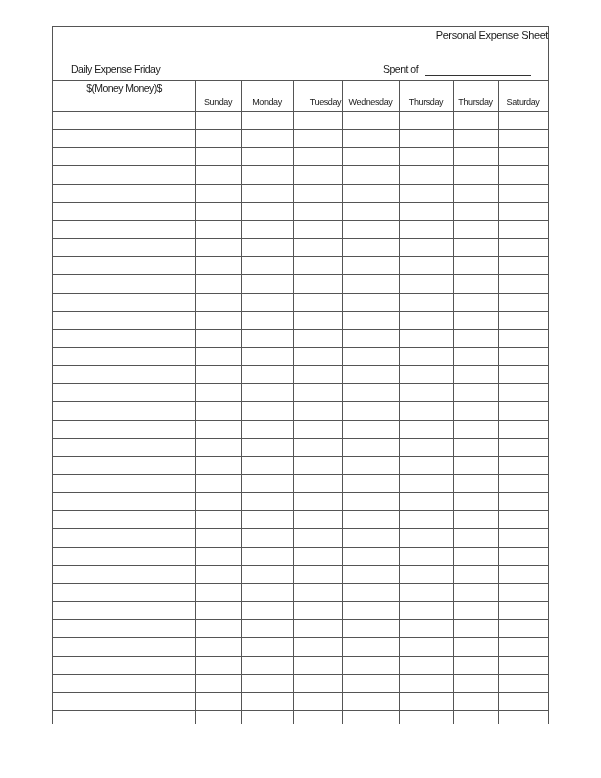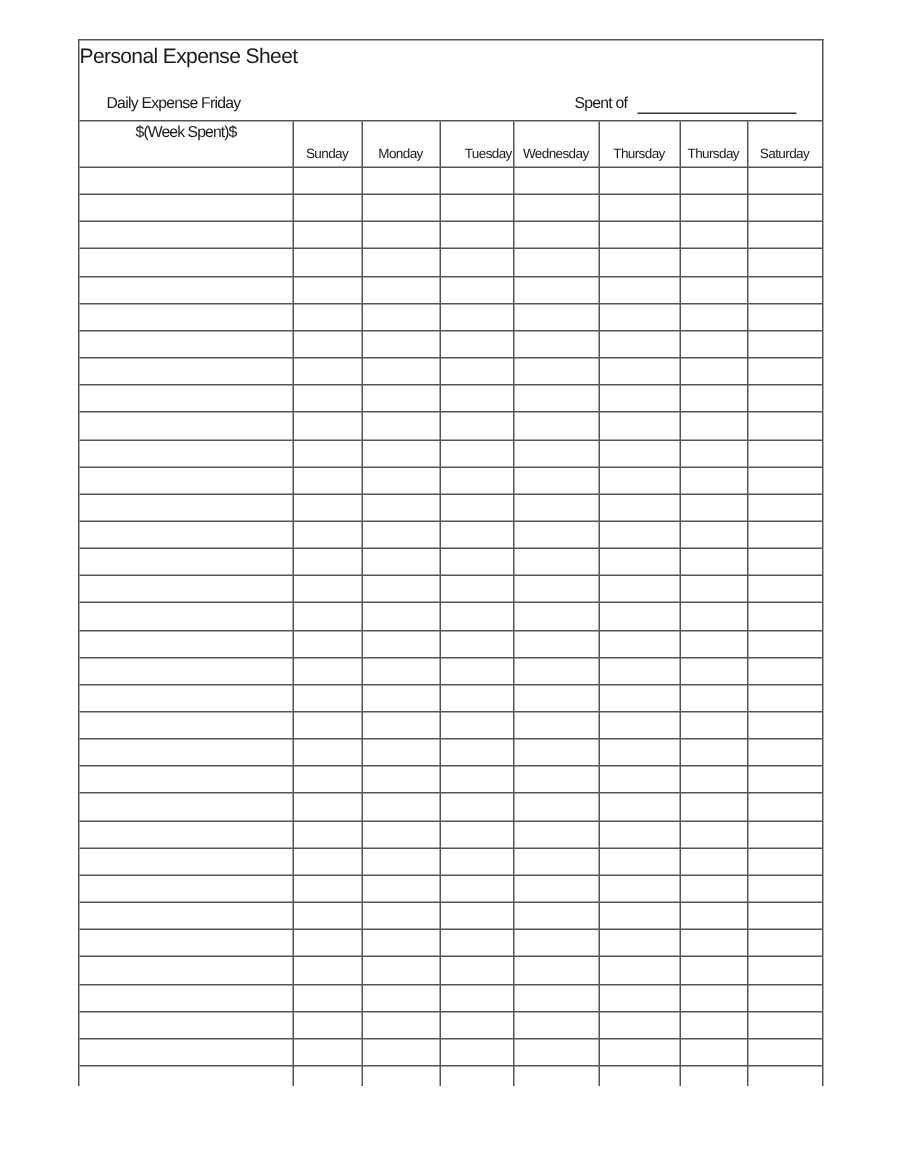--- a/index.html
+++ b/index.html
@@ -1,21 +1,21 @@
 <!DOCTYPE html>
 <html><head>
   <meta charset="utf-8">
   <style>
     html, body { margin: 0; padding: 0; background: #ffffff; }
     body { width: 601px; height: 778px; position: relative; overflow: hidden;
            font-family: "Liberation Sans", sans-serif; color: #1a1a1a; }
     .sheet { position: absolute; left: 52px; top: 26px; width: 495px; height: 697px;
              border-left: 1px solid #555; border-right: 1px solid #555; border-top: 1px solid #555; }
-    .title { position: absolute; left: 0; right: 0; top: 2px; text-align: left;
-             font-size: 14px; letter-spacing: -0.4px; }
+    .title { position: absolute; left: 0; right: 0; top: 2px; text-align: right;
+             font-size: 11px; letter-spacing: -0.4px; }
     .daily { position: absolute; left: 18px; top: 36px; font-size: 10.5px; letter-spacing: -0.5px; }
     .week { position: absolute; left: 330px; top: 36px; font-size: 10.5px; letter-spacing: -0.5px; }
     .week-line { position: absolute; left: 372px; top: 48px; width: 106px; height: 0;
                  border-top: 1px solid #333; }
     .head-divider { position: absolute; left: 0; width: 495px; top: 53px; border-top: 1px solid #555; }
     .hrow { position: absolute; left: 0; width: 495px; border-top: 1px solid #555; height: 0; }
     .vline { position: absolute; top: 54px; width: 0; border-left: 1px solid #555; }
     .colhead { position: absolute; top: 54px; height: 30px; display: flex; align-items: flex-end;
                justify-content: center; font-size: 9px; letter-spacing: -0.4px; padding-bottom: 4px; box-sizing: border-box; }
     .exphead { position: absolute; left: 0; top: 54px; width: 142px; height: 30px; text-align: center;
@@ -25,21 +25,21 @@
 <body>
 
 <div class="sheet">
   <div class="title">Personal Expense Sheet</div>
   <div class="daily">Daily Expense Friday</div>
   <div class="week">Spent of</div>
   <div class="week-line"></div>
   <div class="head-divider"></div>
 
   <div class="exphead">
-    <div>$(Week Spent)$</div>
+    <div>$(Money Money)$</div>
   </div>
 
   <div id="colheads">
       <div class="colhead" style="left: 142px; width: 46px;">Sunday</div>
       <div class="colhead" style="left: 188px; width: 52px;">Monday</div>
       <div class="colhead" style="left: 240px; width: 49px; padding-left: 16px;">Tuesday</div>
       <div class="colhead" style="left: 289px; width: 57px;">Wednesday</div>
       <div class="colhead" style="left: 346px; width: 54px;">Thursday</div>
       <div class="colhead" style="left: 400px; width: 45px;">Thursday</div>
       <div class="colhead" style="left: 445px; width: 50px;">Saturday</div>

